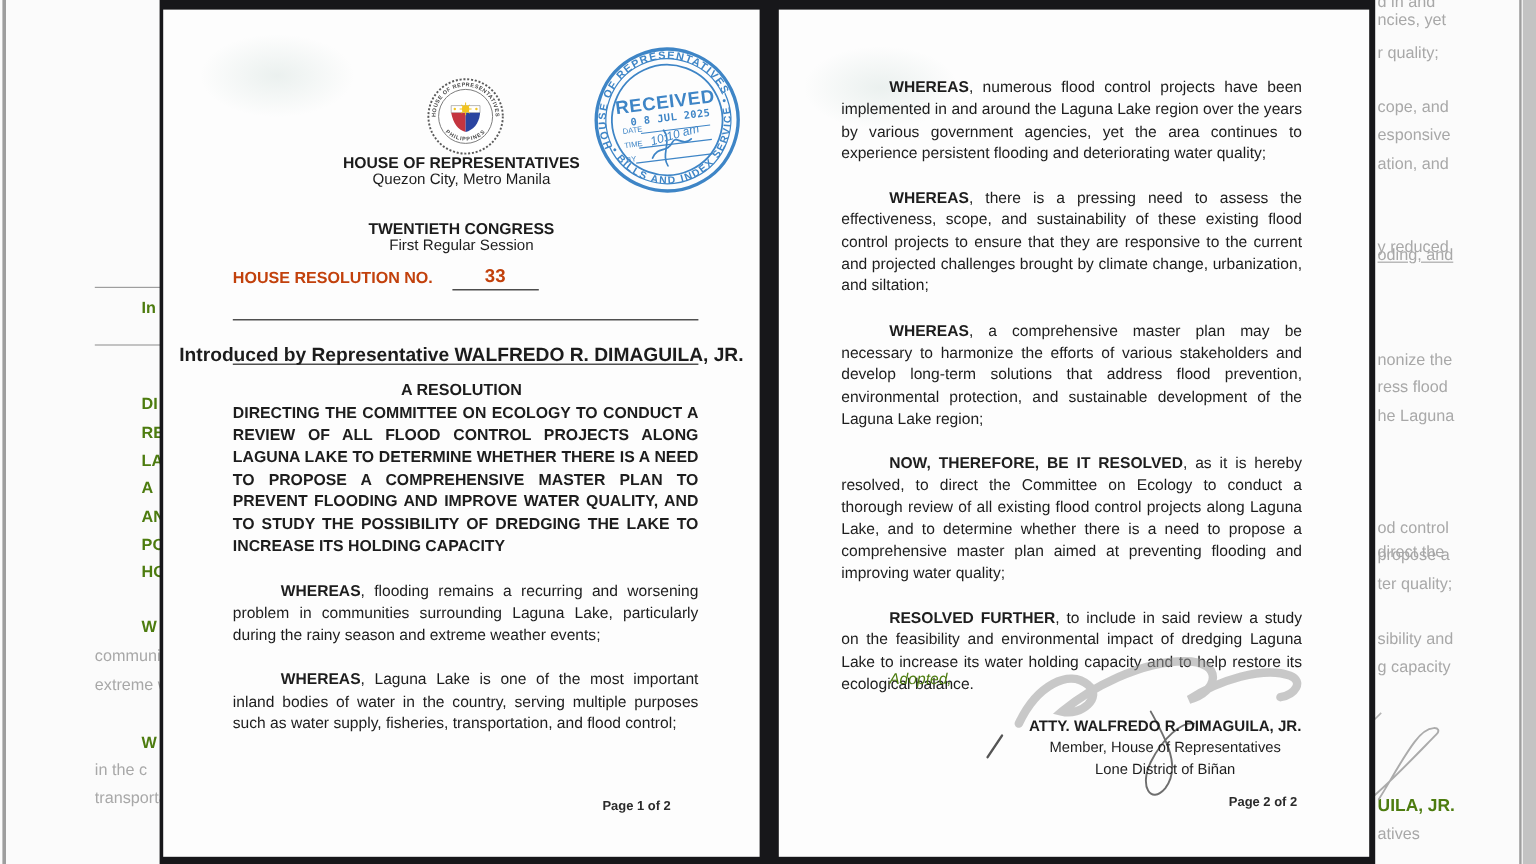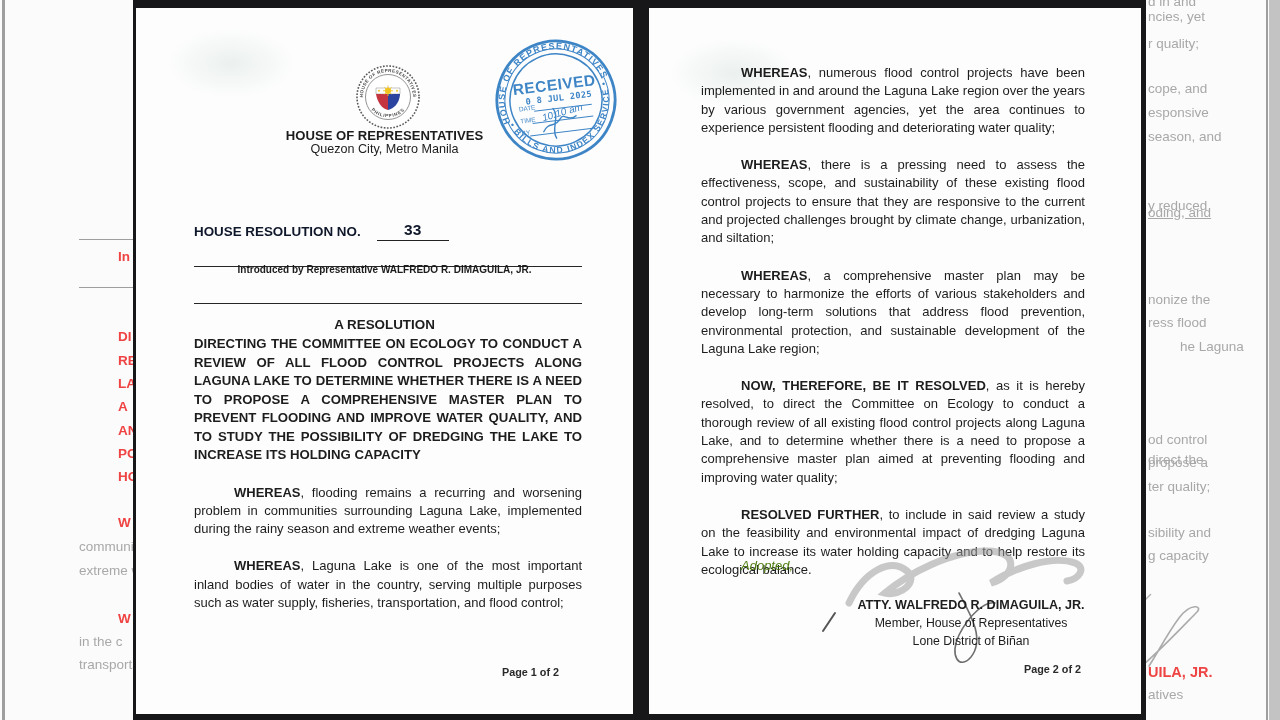--- a/index.html
+++ b/index.html
@@ -2,21 +2,21 @@
 <html><head>
 <meta charset="utf-8">
 <style>
   html,body{margin:0;padding:0;}
   body{font-family:"Liberation Sans",sans-serif;}
   .canvas{position:relative;width:1280px;height:720px;background:#fbfbfb;overflow:hidden;}
 
   
   .edge-line{position:absolute;background:#9e9e9e;}
   .frag{position:absolute;color:#a8a8a8;font-size:13.5px;white-space:nowrap;line-height:1;}
-  .frag.b{font-weight:bold;color:#ef4444;}
+  .frag.b{font-weight:bold;color:#4d7c0f;}
   .bg-rule{position:absolute;height:0;border-top:1.6px solid #9e9e9e;}
 
   
   .frame{position:absolute;left:133px;top:0;width:1013px;height:720px;background:#17171a;}
   .page{position:absolute;top:8px;height:706px;background:#fdfdfd;overflow:hidden;}
   #page1{left:3px;width:497px;}
   #page2{left:516px;width:492px;}
   .smudge{position:absolute;width:130px;height:70px;border-radius:50%;
           background:radial-gradient(ellipse at center,rgba(140,175,165,0.16),rgba(140,175,165,0) 70%);}
 
@@ -25,21 +25,21 @@
   .hdr .l1{font-size:12.6px;line-height:13.2px;}
   .hdr .l2{font-size:13.1px;font-weight:bold;line-height:13.6px;}
   .rule{position:absolute;left:58px;width:388px;height:0;border-top:1.7px solid #262626;}
   .col{position:absolute;left:58px;width:388px;color:#1d1d1d;}
   .para{text-align:justify;font-size:13px;line-height:18.3px;margin:0 0 19px 0;}
   .para .lead{font-weight:bold;}
   .ind{text-indent:40px;}
   .title-para{font-weight:bold;font-size:13.2px;line-height:18.5px;text-align:justify;margin:0 0 19px 0;}
   .center-b{position:absolute;left:0;width:100%;text-align:center;font-weight:bold;color:#1c1c1c;}
   .pagefoot{position:absolute;font-size:10.8px;font-weight:bold;color:#2a2a2a;}
-  .resno{position:absolute;left:58px;top:216px;font-size:13.4px;font-weight:bold;color:#0f172a;white-space:nowrap;}
+  .resno{position:absolute;left:58px;top:216px;font-size:13.4px;font-weight:bold;color:#c2410c;white-space:nowrap;}
   .resno .blank{display:inline-block;width:72px;margin-left:16px;border-bottom:1.9px solid #222;
                 text-align:center;font-size:15.5px;vertical-align:-2px;line-height:14px;}
   .resno .blank span{position:relative;top:-3px;}
 
   .sig-block{position:absolute;text-align:center;color:#1d1d1d;}
   .sig-block .nm{font-size:12.6px;font-weight:bold;line-height:18px;}
   .sig-block .ti{font-size:12.3px;line-height:18px;}
   .adopted{position:absolute;font-size:13px;color:#4d7c0f;font-style:italic;}
   svg{display:block;}
   .abs{position:absolute;}
@@ -65,26 +65,26 @@
   <div class="frag" style="left:79px;top:564px;">extreme w</div>
   <div class="frag b" style="left:118px;top:612px;">W</div>
   <div class="frag" style="left:79px;top:635px;">in the c</div>
   <div class="frag" style="left:79px;top:658px;">transporta</div>
 
   <div class="frag" style="left:1148px;top:-5px;">d in and</div>
   <div class="frag" style="left:1148px;top:10px;">ncies, yet</div>
   <div class="frag" style="left:1148px;top:37px;">r quality;</div>
   <div class="frag" style="left:1148px;top:82px;">cope, and</div>
   <div class="frag" style="left:1148px;top:106px;">esponsive</div>
-  <div class="frag" style="left:1148px;top:130px;">season, and</div>
+  <div class="frag" style="left:1148px;top:130px;">ation, and</div>
   <div class="frag" style="left:1148px;top:199px;">y reduced</div>
   <div class="frag" style="left:1148px;top:206px;text-decoration:underline;">oding, and</div>
   <div class="frag" style="left:1148px;top:293px;">nonize the</div>
   <div class="frag" style="left:1148px;top:316px;">ress flood</div>
-  <div class="frag" style="left:1180px;top:340px;">he Laguna</div>
+  <div class="frag" style="left:1148px;top:340px;">he Laguna</div>
   <div class="frag" style="left:1148px;top:409px;margin-top:44px;">direct the</div>
   <div class="frag" style="left:1148px;top:433px;">od control</div>
   <div class="frag" style="left:1148px;top:456px;">propose a</div>
   <div class="frag" style="left:1148px;top:480px;">ter quality;</div>
   <div class="frag" style="left:1148px;top:526px;">sibility and</div>
   <div class="frag" style="left:1148px;top:549px;">g capacity</div>
   <div class="frag b" style="left:1148px;top:665px;font-size:14.5px;">UILA, JR.</div>
   <div class="frag" style="left:1148px;top:688px;">atives</div>
   <svg class="abs" style="left:1135px;top:592px;" width="80" height="80" viewBox="0 0 80 80">
     <path d="M4,76 C18,66 52,30 62,20 C68,14 56,10 44,26 C32,42 22,62 14,74" fill="none" stroke="#ababab" stroke-width="1.6" stroke-linecap="round"></path>
@@ -149,34 +149,38 @@
             <path d="M60,102 C55,92 66,82 60,72" stroke-width="1.4" stroke-linecap="round"></path>
             <path d="M48,94 C54,84 60,92 66,83 C70,77 74,88 82,82" stroke-width="1.4" stroke-linecap="round"></path>
           </g>
         </g>
       </svg>
 
       <div class="hdr" style="top:121px;">
         <div class="l2">HOUSE OF REPRESENTATIVES</div>
         <div class="l1">Quezon City, Metro Manila</div>
       </div>
+      <div class="hdr" style="top:176px;">
+        <div class="l2">TWENTIETH CONGRESS</div>
+        <div class="l1">First Regular Session</div>
+      </div>
 
       <div class="resno">
         <span>HOUSE RESOLUTION NO.</span><span class="blank"><span>33</span></span>
       </div>
 
       <div class="rule" style="top:258px;"></div>
-      <div class="center-b" style="top:256px;font-size:10px;">Introduced by Representative WALFREDO R. DIMAGUILA, JR.</div>
+      <div class="center-b" style="top:280px;font-size:16px;">Introduced by Representative WALFREDO R. DIMAGUILA, JR.</div>
       <div class="rule" style="top:295px;"></div>
 
       <div class="center-b" style="top:309px;font-size:13.4px;">A RESOLUTION</div>
 
       <div class="col" style="top:327px;">
         <p class="title-para">DIRECTING THE COMMITTEE ON ECOLOGY TO CONDUCT A REVIEW OF ALL FLOOD CONTROL PROJECTS ALONG LAGUNA LAKE TO DETERMINE WHETHER THERE IS A NEED TO PROPOSE A COMPREHENSIVE MASTER PLAN TO PREVENT FLOODING AND IMPROVE WATER QUALITY, AND TO STUDY THE POSSIBILITY OF DREDGING THE LAKE TO INCREASE ITS HOLDING CAPACITY</p>
-        <p class="para ind"><span class="lead">WHEREAS</span><span>, flooding remains a recurring and worsening problem in communities surrounding Laguna Lake, implemented during the rainy season and extreme weather events;</span></p>
+        <p class="para ind"><span class="lead">WHEREAS</span><span>, flooding remains a recurring and worsening problem in communities surrounding Laguna Lake, particularly during the rainy season and extreme weather events;</span></p>
         <p class="para ind"><span class="lead">WHEREAS</span><span>, Laguna Lake is one of the most important inland bodies of water in the country, serving multiple purposes such as water supply, fisheries, transportation, and flood control;</span></p>
       </div>
 
       <div class="pagefoot" style="right:74px;top:658px;">Page 1 of 2</div>
     </div>
 
     <div class="page" id="page2">
       <div class="smudge" style="left:20px;top:30px;"></div>
 
       <div class="col" style="left:52px;width:384px;top:56px;">

